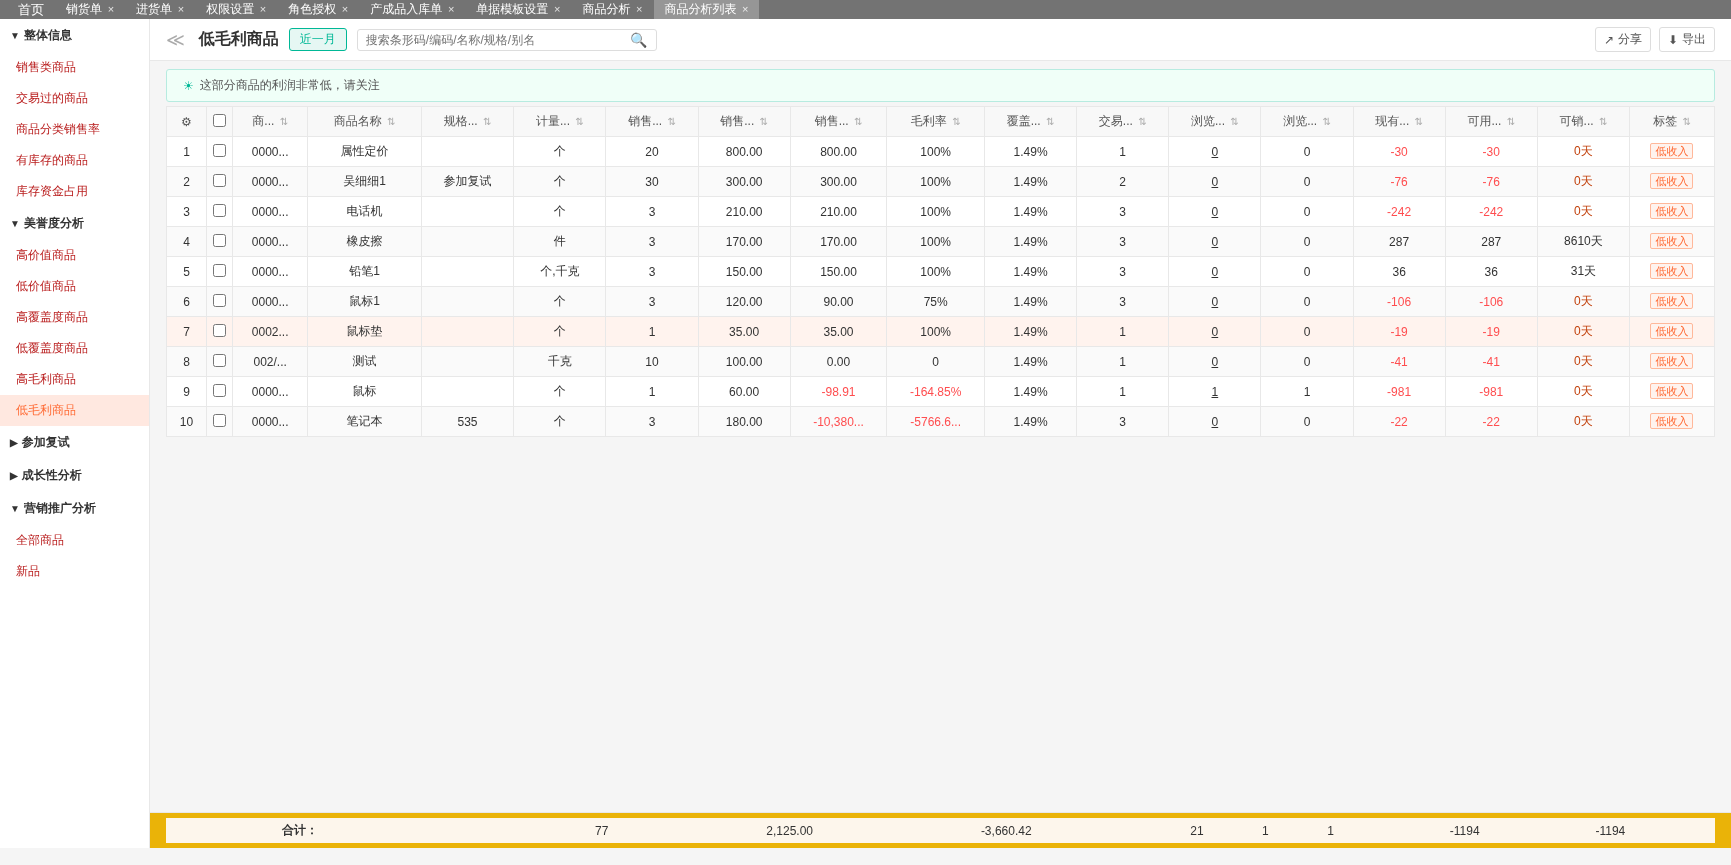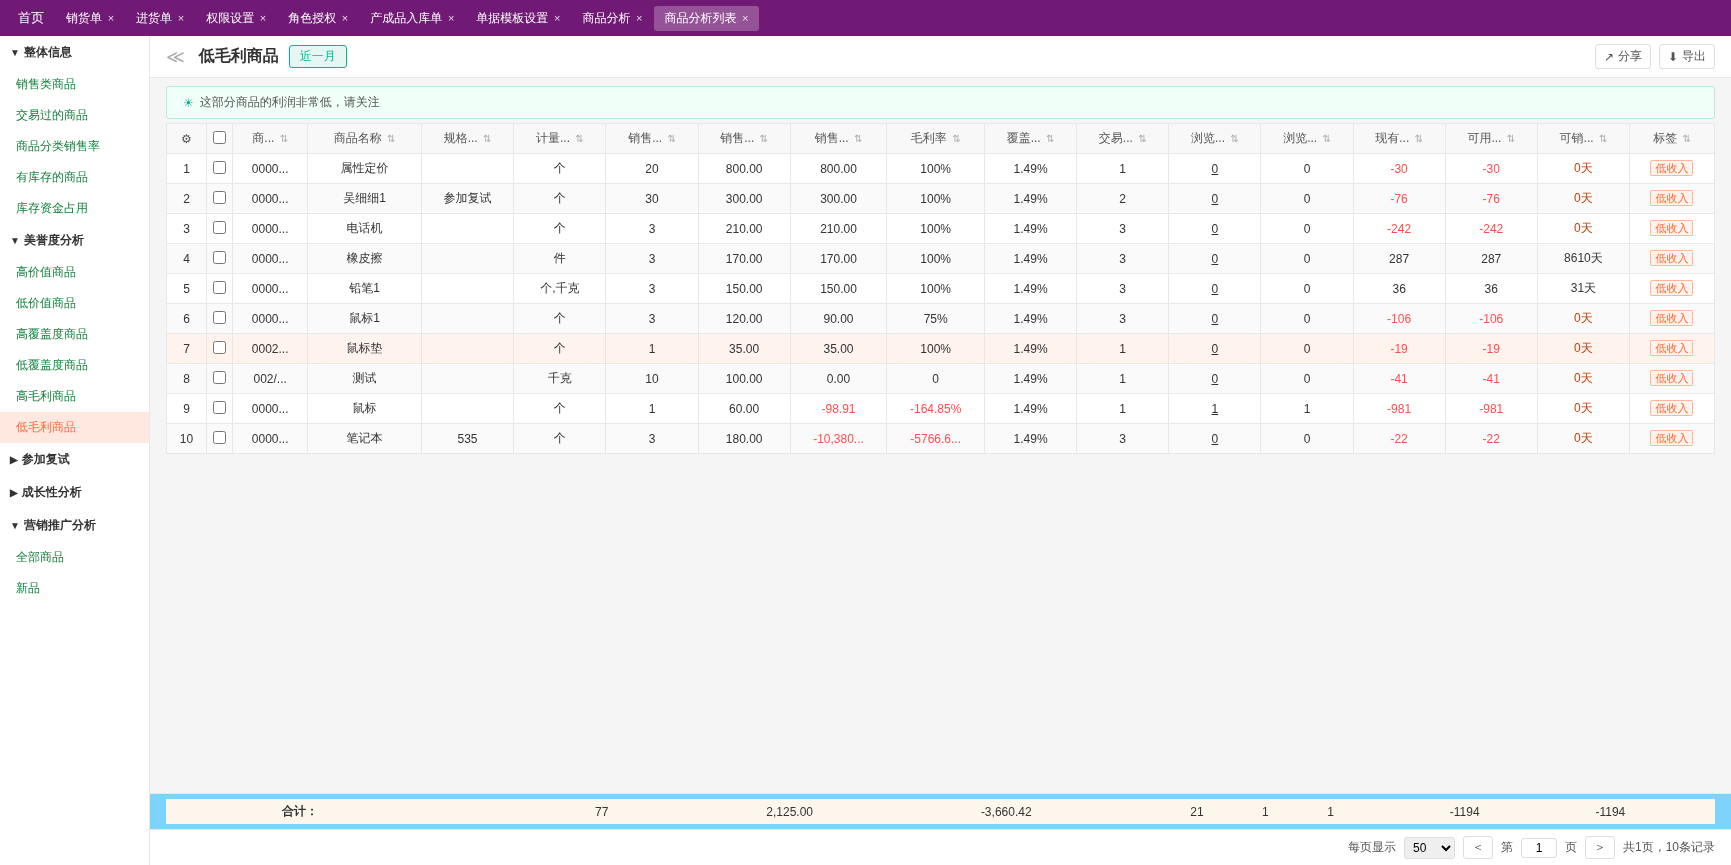--- a/index.html
+++ b/index.html
@@ -1,23 +1,23 @@
 <!DOCTYPE html>
 <html><head>
   <meta charset="utf-8">
   <style>
     * { box-sizing: border-box; margin: 0; padding: 0; font-family: 'Microsoft YaHei', Arial, sans-serif; font-size: 12px; }
     body { background: #f5f5f5; overflow: hidden; width: 1731px; height: 865px; }
 
     
     .top-nav {
-      background: #701a75;
-      display: flex;
-      align-items: center;
-      height: 36px;
+      background: #737373;
+      display: flex;
+      align-items: center;
+      height: 19px;
       padding: 0 8px;
       gap: 2px;
     }
     .nav-item {
       color: #fff;
       padding: 4px 10px;
       cursor: pointer;
       white-space: nowrap;
       font-size: 13px;
       border-radius: 3px;
@@ -44,21 +44,21 @@
       align-items: center;
       padding: 8px 10px;
       color: #333;
       font-weight: bold;
       font-size: 12px;
       cursor: pointer;
     }
     .sidebar-group-title .arrow { margin-right: 4px; font-size: 10px; }
     .sidebar-item {
       padding: 7px 10px 7px 16px;
-      color: #15803d;
+      color: #b91c1c;
       cursor: pointer;
       font-size: 12px;
     }
     .sidebar-item.active { background: #ffe8e0; color: #ff6b35; }
 
     
     .content {
       flex: 1;
       display: flex;
       flex-direction: column;
@@ -168,21 +168,21 @@
       border: 1px solid #ffb89a; border-radius: 2px; 
       padding: 1px 4px; font-size: 11px; 
     }
     .link-underline { text-decoration: underline; color: #333; cursor: pointer; }
     .red-text { color: #ff4d4f; }
     .days-0 { color: #c2410c; }
     .days-num { color: #333; }
 
     
     .footer-total {
-      background: #7dd3fc;
+      background: #eab308;
       border-top: 1px solid #e8e8e8;
       display: flex;
       align-items: center;
       padding: 0 16px;
       height: 36px;
     }
     .footer-total td {
       border: none;
       padding: 4px 6px;
       background: #fdf6ec;
@@ -308,20 +308,24 @@
     <div class="sidebar-item">新品</div>
   </div>
 
   <div class="content">
 
     <div class="content-header">
 
       <span style="color:#aaa;font-size:18px;cursor:pointer;margin-right:4px;">≪</span>
       <span class="page-title">低毛利商品</span>
       <button class="date-filter-btn">近一月</button>
+      <div class="search-box">
+        <input type="text" placeholder="搜索条形码/编码/名称/规格/别名" style="">
+        <span class="search-icon">🔍</span>
+      </div>
       <div class="header-actions">
         <button class="action-btn">
           <span>↗</span>
           <span>分享</span>
         </button>
         <button class="action-btn">
           <span>⬇</span>
           <span>导出</span>
         </button>
       </div>
@@ -581,28 +585,14 @@
           <td>1</td>
           <td>-1194</td>
           <td>-1194</td>
           <td></td>
           <td></td>
         </tr>
       </tbody>
         </table>
     </div>
 
-    <div class="pagination-bar">
-      <span>每页显示</span>
-      <select class="page-size-select">
-        <option>50</option>
-        <option>20</option>
-        <option>100</option>
-      </select>
-      <button class="page-btn">＜</button>
-      <span>第</span>
-      <input class="page-input" type="text" value="1" style="">
-      <span>页</span>
-      <button class="page-btn">＞</button>
-      <span>共1页，10条记录</span>
-    </div>
   </div>
 </div>
 
 </body></html>

